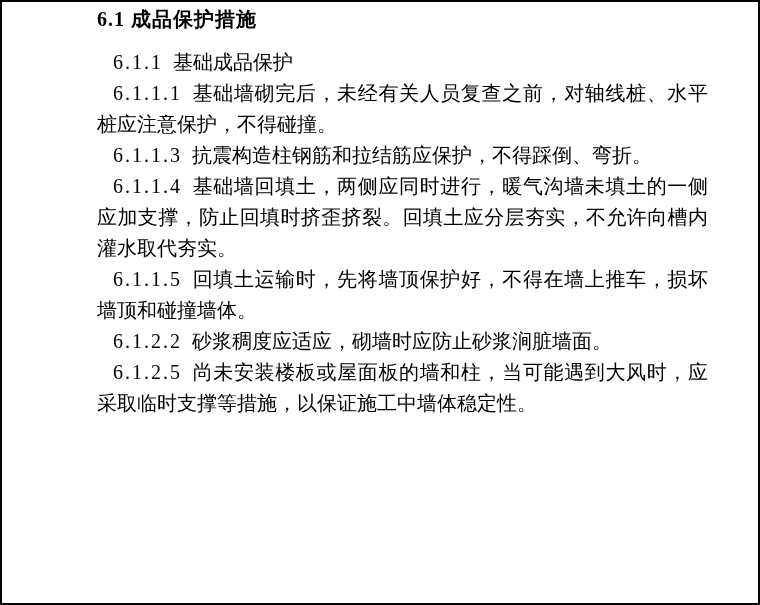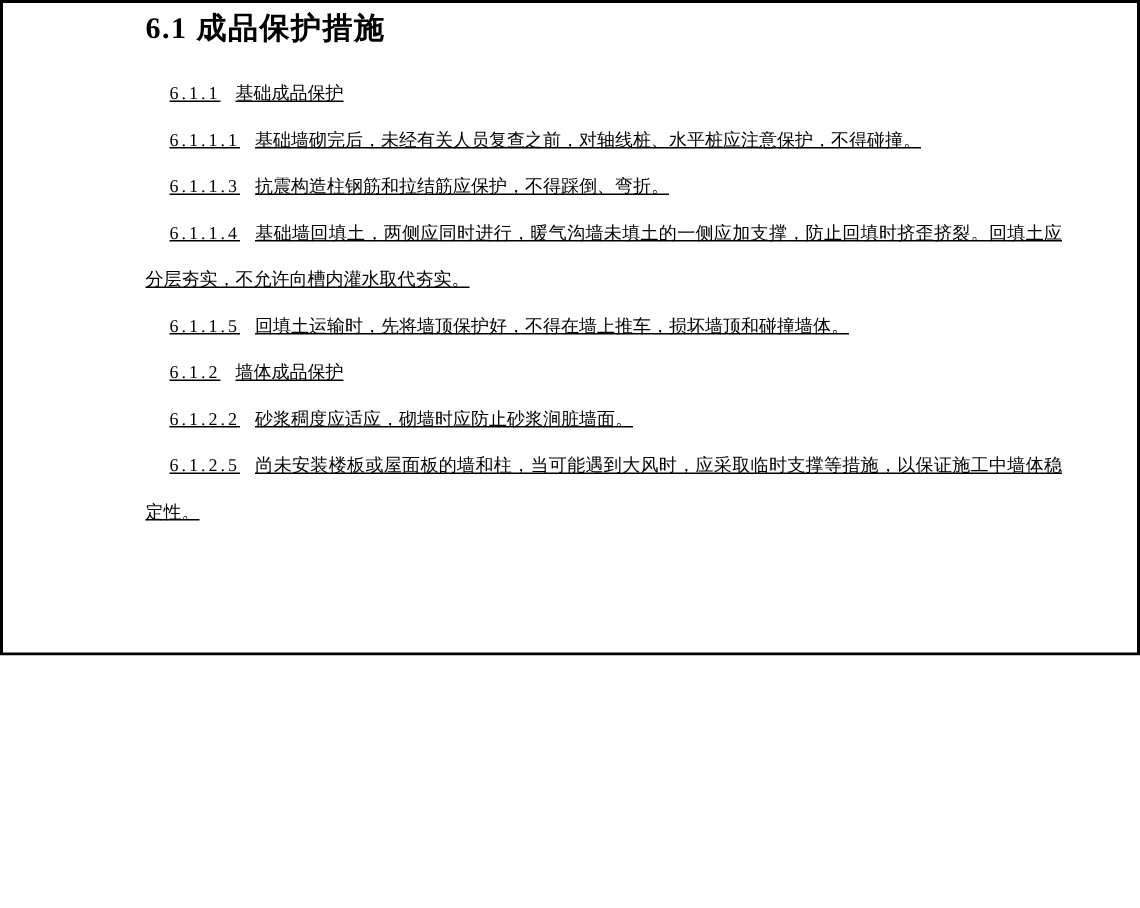--- a/index.html
+++ b/index.html
@@ -3,21 +3,21 @@
 <meta charset="utf-8">
 <style>
   html, body {
     margin: 0;
     padding: 0;
     background: #ffffff;
   }
   .page {
     position: relative;
     width: 760px;
-    height: 437px;
+    height: 605px;
     box-sizing: border-box;
     background: #ffffff;
     border: 2px solid #000000;
     overflow: hidden;
     font-family: "Liberation Serif", "DejaVu Serif", serif;
     color: #000000;
   }
   .content {
     box-sizing: border-box;
     height: 100%;
@@ -26,25 +26,24 @@
   .doc-title {
     margin: 0 0 12px 0;
     font-size: 20px;
     font-weight: bold;
     line-height: 31px;
     letter-spacing: 1px;
     white-space: nowrap;
   }
   .para {
     margin: 0;
-    font-size: 12px;
+    font-size: 20px;
     line-height: 31px;
     text-align: justify;
     text-indent: 16px;
-    text-decoration: underline;
   }
   .para .num {
     letter-spacing: 2px;
     margin-right: 10px;
     white-space: nowrap;
   }
 </style>
 </head>
 <body>
 
@@ -56,21 +55,20 @@
 
   <p class="para"><span class="num">6.1.1.1</span><span>基础墙砌完后，未经有关人员复查之前，对轴线桩、水平桩应注意保护，不得碰撞。</span></p>
 
 
   <p class="para"><span class="num">6.1.1.3</span><span>抗震构造柱钢筋和拉结筋应保护，不得踩倒、弯折。</span></p>
 
   <p class="para"><span class="num">6.1.1.4</span><span>基础墙回填土，两侧应同时进行，暖气沟墙未填土的一侧应加支撑，防止回填时挤歪挤裂。回填土应分层夯实，不允许向槽内灌水取代夯实。</span></p>
 
   <p class="para"><span class="num">6.1.1.5</span><span>回填土运输时，先将墙顶保护好，不得在墙上推车，损坏墙顶和碰撞墙体。</span></p>
 
-  <p class="para"><span class="num">6.1.2</span><span>墙体成品保护</span></p>
 
 
   <p class="para"><span class="num">6.1.2.2</span><span>砂浆稠度应适应，砌墙时应防止砂浆涧脏墙面。</span></p>
 
 
 
   <p class="para"><span class="num">6.1.2.5</span><span>尚未安装楼板或屋面板的墙和柱，当可能遇到大风时，应采取临时支撑等措施，以保证施工中墙体稳定性。</span></p>
 </div>
   </div>
 </div>

